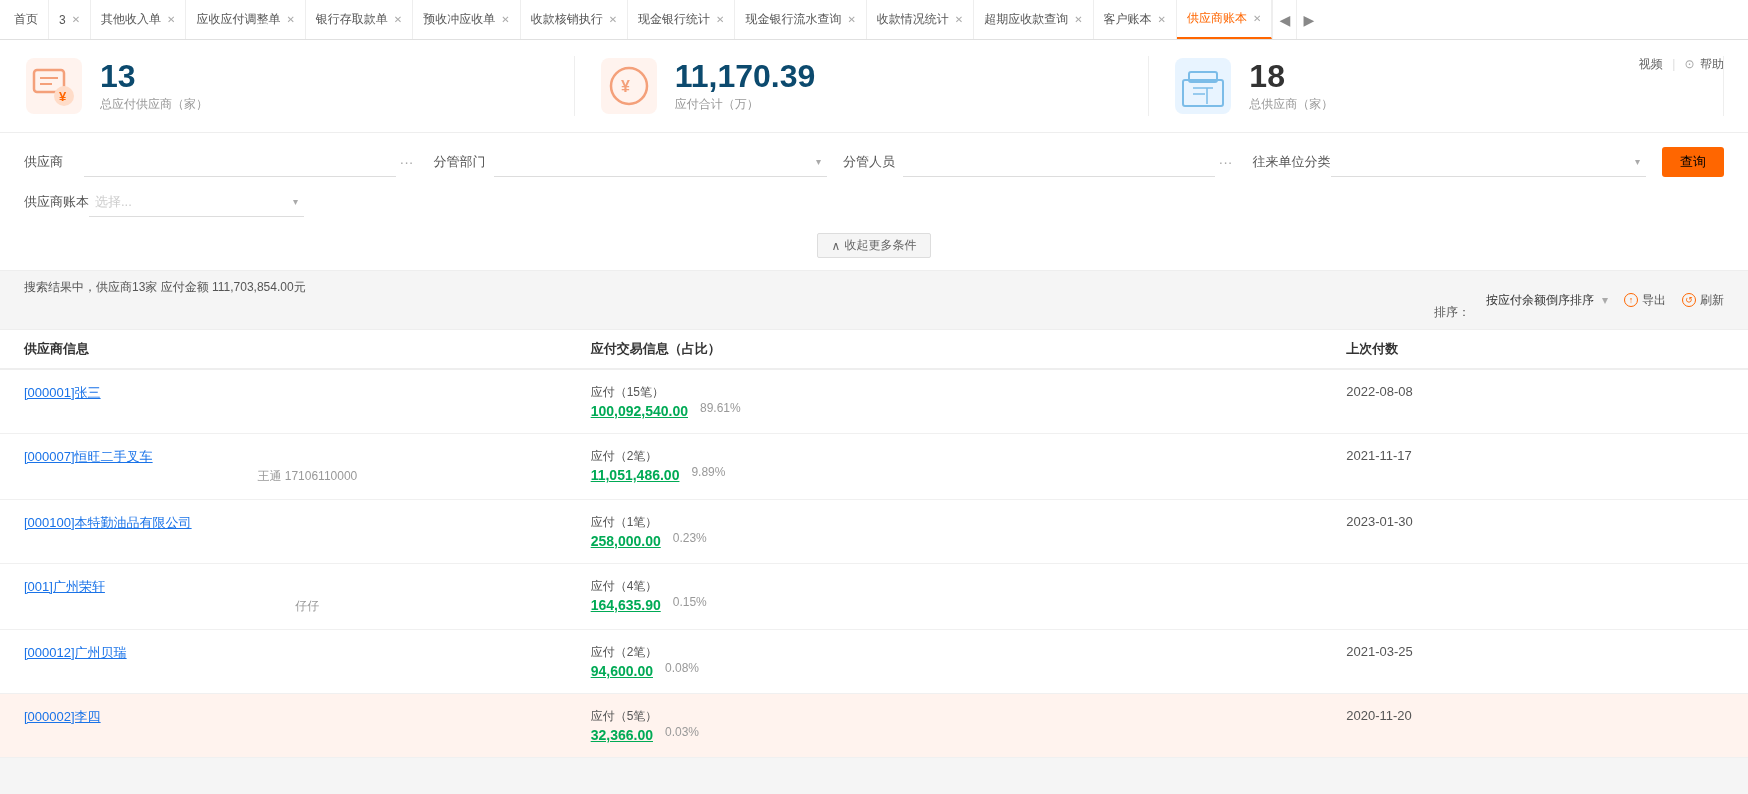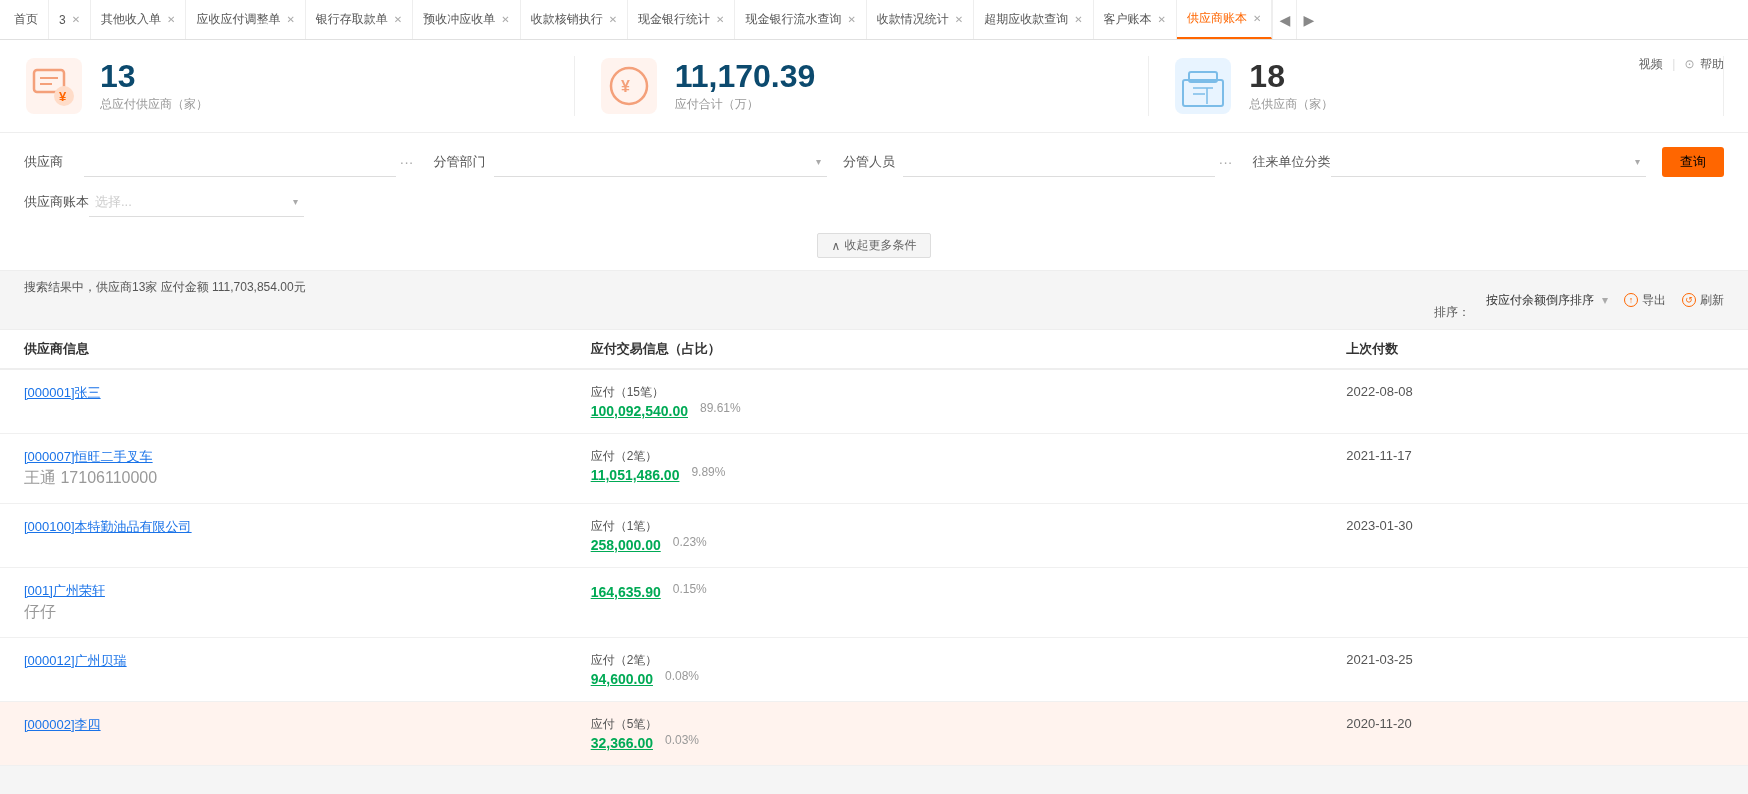--- a/index.html
+++ b/index.html
@@ -231,23 +231,24 @@
     }
     .table-row.highlighted { background: #fff3ee; }
 
     .supplier-link {
       color: #1a73e8;
       text-decoration: underline;
       cursor: pointer;
       font-size: 13px;
     }
     .supplier-sub {
-      font-size: 16px;
+      font-size: 12px;
       color: #999;
       margin-top: 2px;
+      text-align: center;
     }
     .trans-label { font-size: 12px; color: #555; }
     .trans-amount {
       color: #00aa55;
       font-size: 14px;
       font-weight: bold;
       margin-top: 2px;
       cursor: pointer;
       text-decoration: underline;
     }
@@ -521,20 +522,21 @@
     </div>
   </div>
       <div class="table-row">
     <div class="col-supplier">
       <div>
         <span class="supplier-link">[001]广州荣轩</span>
       </div>
       <div class="supplier-sub">仔仔</div>
     </div>
     <div class="col-transaction">
+      <div class="trans-label">应付（4笔）</div>
       <div class="trans-row">
         <span class="trans-amount">164,635.90</span>
         <span class="trans-pct">0.15%</span>
       </div>
     </div>
     <div class="col-lastpay">
       <span class="lastpay-date"></span>
     </div>
   </div>
       <div class="table-row">

